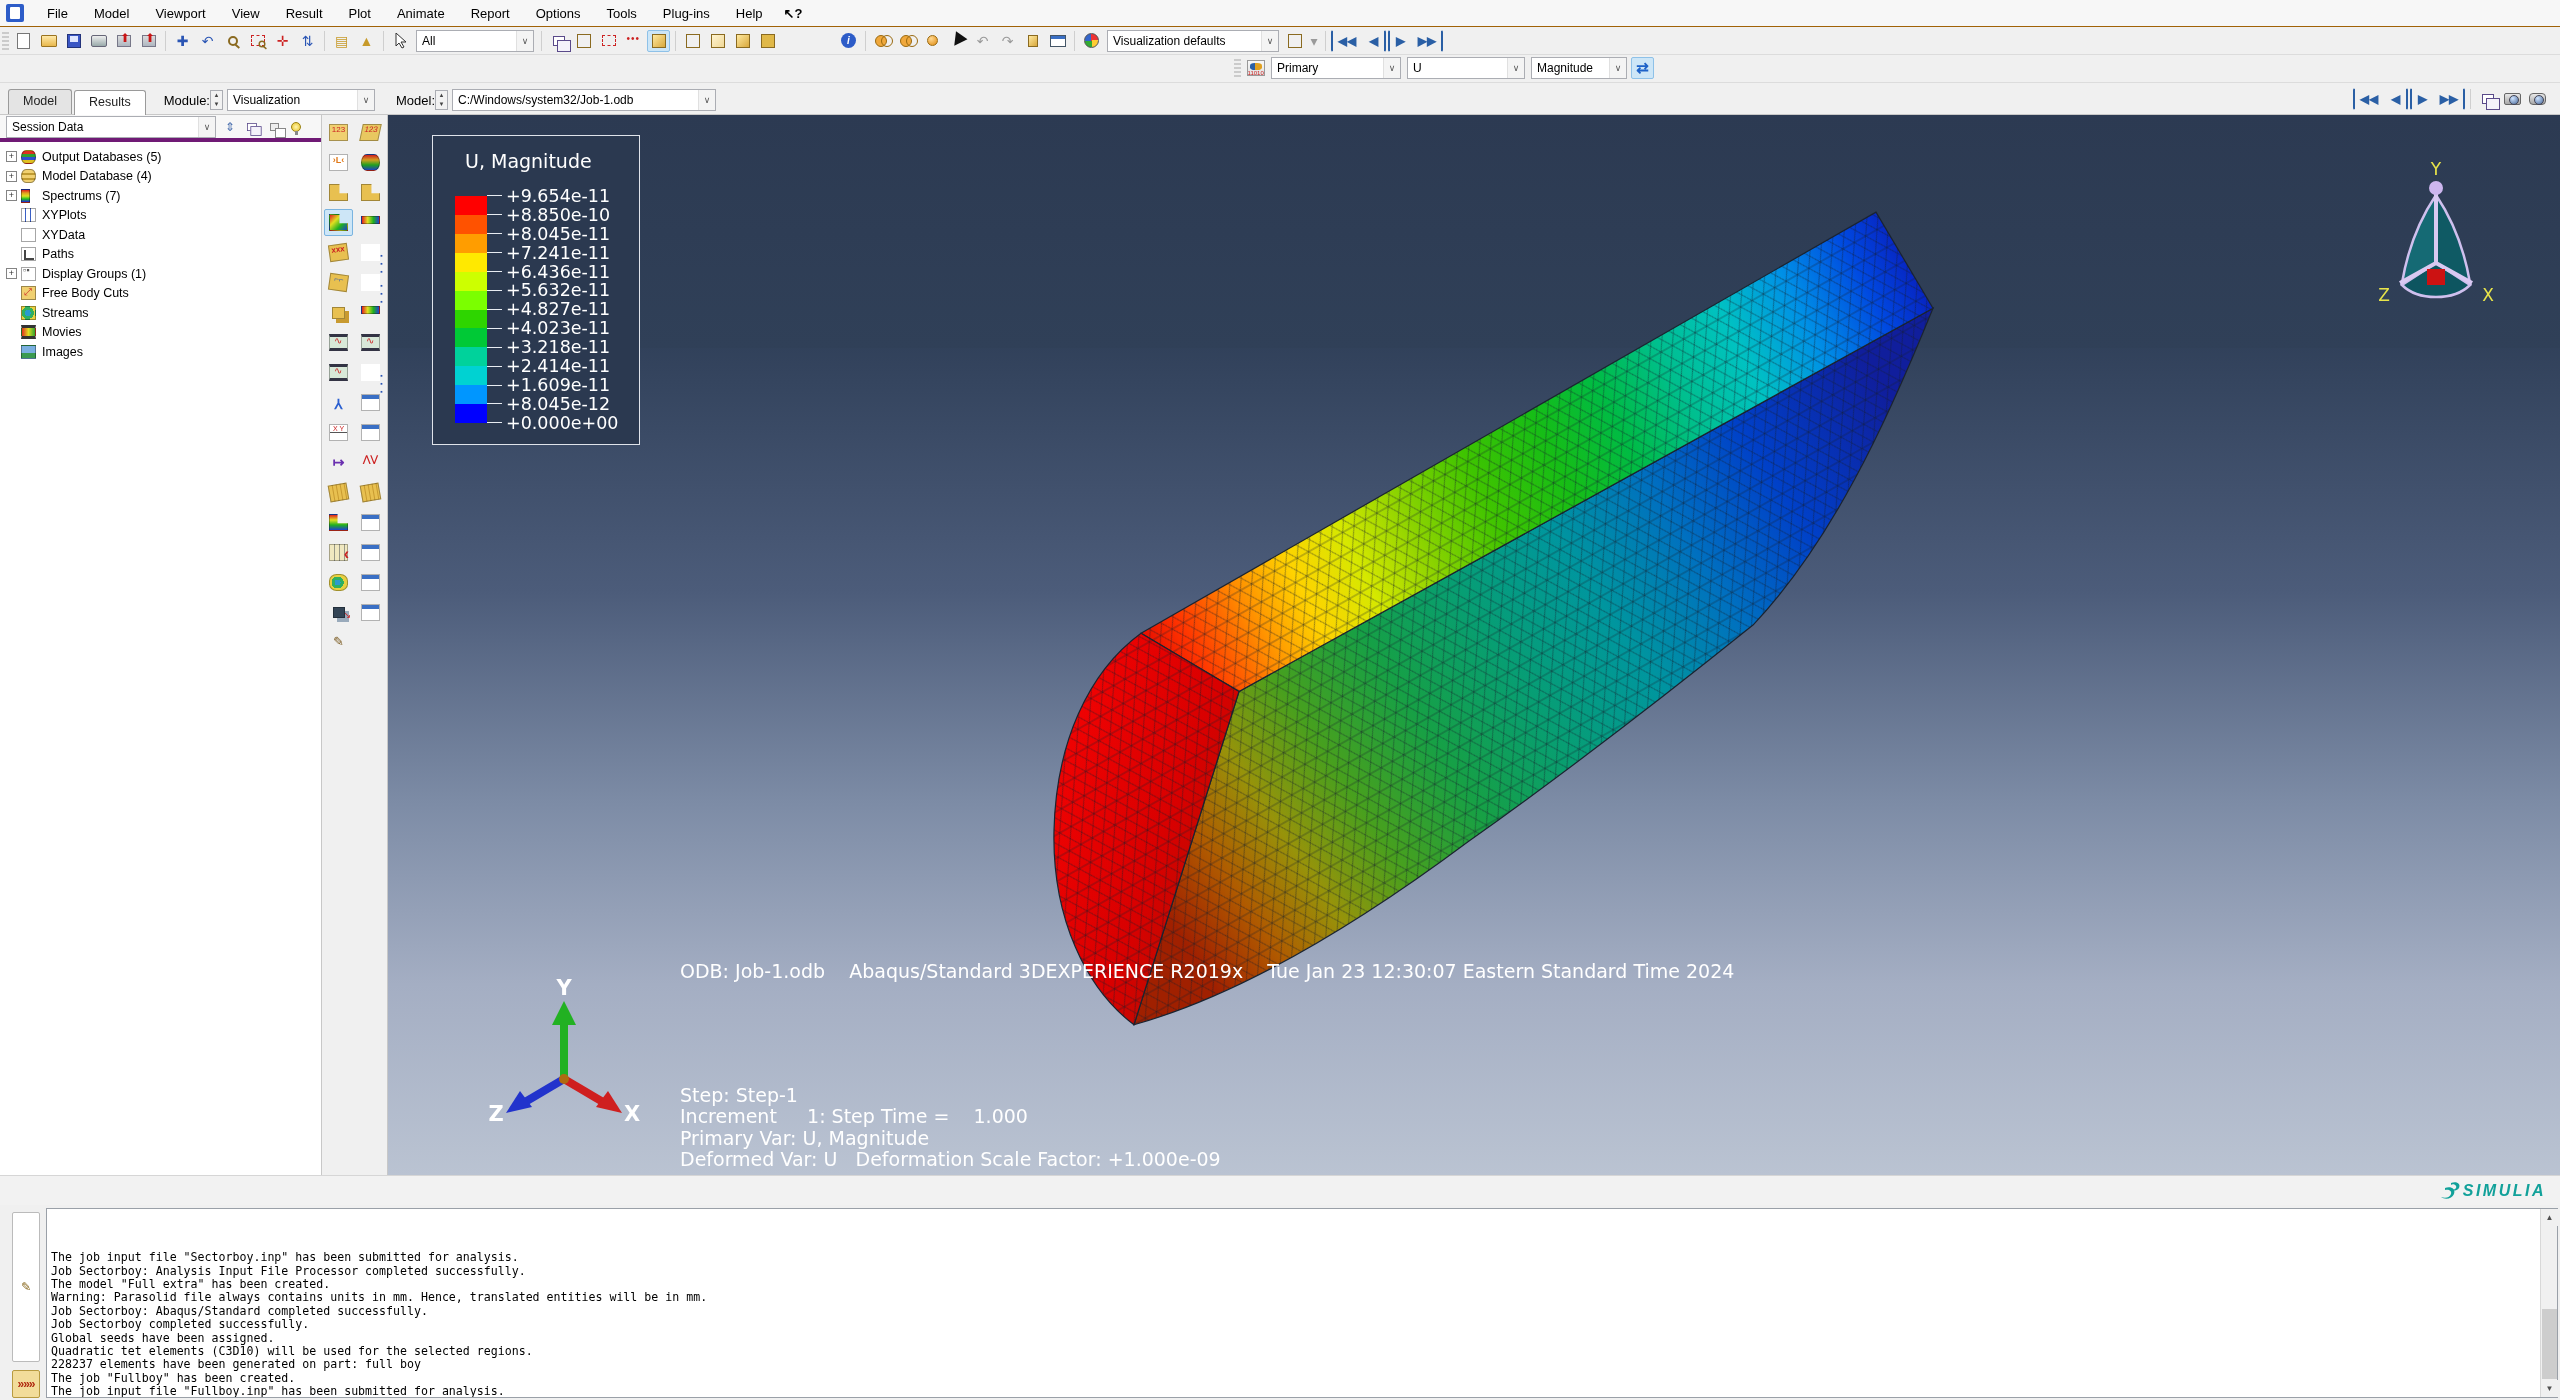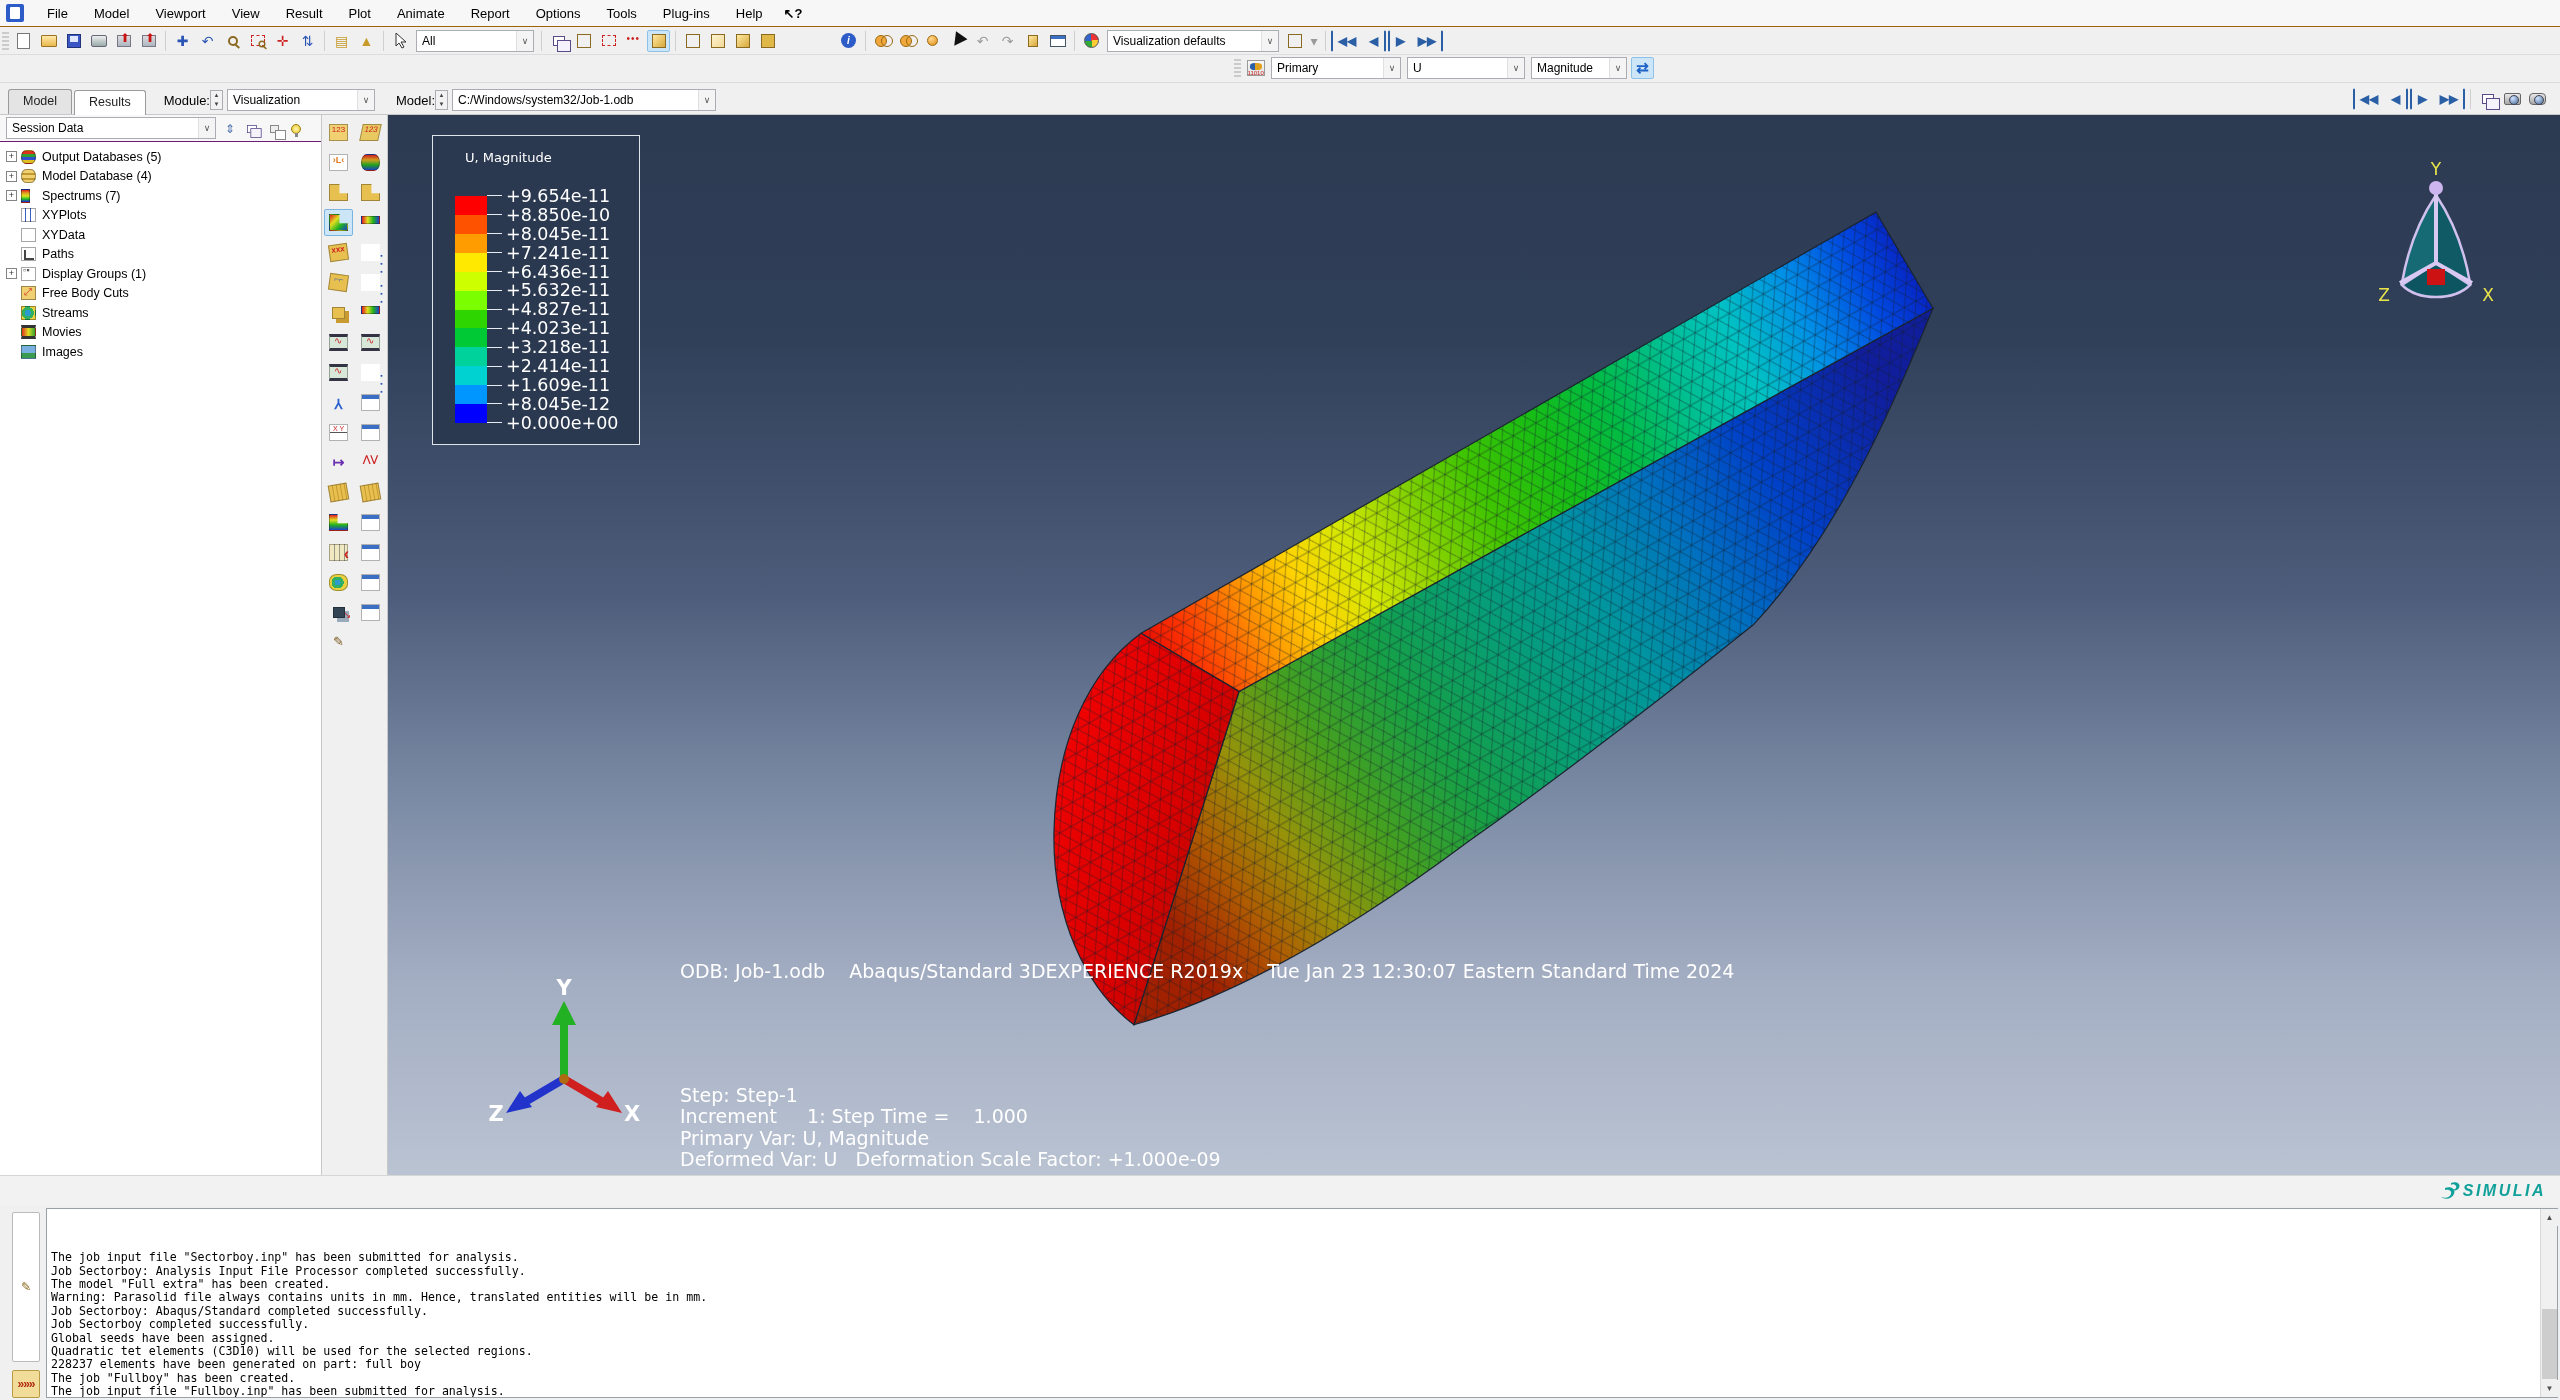--- a/index.html
+++ b/index.html
@@ -97,21 +97,21 @@
   .tabs { display:flex; margin-left:8px; }
   .tab { font-size:12.5px; padding:4px 14px 5px; border:1px solid #9a9a9a; border-bottom:none;
     background:#e4e4e4; color:#222; border-radius:3px 3px 0 0; margin-right:2px; }
   .tab.active { background:#fff; position:relative; top:1px; padding-bottom:6px; }
   .ctx-fields { display:flex; align-items:center; margin-left:16px; margin-bottom:3px; font-size:13px; }
   .ctx-right { position:absolute; right:10px; bottom:4px; display:flex; align-items:center; }
 
   
   .main { flex:1; display:flex; min-height:0; }
   .left-panel { width:322px; background:#fff; border-right:1px solid #c8c8c8; display:flex; flex-direction:column; }
-  .session-row { height:27px; display:flex; align-items:flex-end; padding:2px 3px; background:#f7f7f7; border-bottom:1px solid #701a75; }
+  .session-row { height:27px; display:flex; align-items:center; padding:2px 3px; background:#f7f7f7; border-bottom:4px solid #701a75; }
   .session-row .combo { flex:0 0 210px; }
   .mini-btn { width:22px; height:21px; display:flex; align-items:center; justify-content:center; font-size:12px; color:#4a6fae; }
   .i-bulb { width:10px; height:10px; border-radius:50%; background:radial-gradient(#fff6b0,#e8c020); border:1px solid #9a8210; position:relative; }
   .i-bulb::after { content:""; position:absolute; left:3px; bottom:-4px; width:3px; height:4px; background:#888; }
   .i-linked { width:9px; height:8px; border:1px solid #888; background:#eee; position:relative; }
   .i-linked::after { content:""; position:absolute; left:4px; top:4px; width:9px; height:8px; border:1px solid #888; background:#fff; }
 
   .tree { flex:1; padding:5px 0 0 6px; font-size:12.5px; color:#000; overflow:hidden; }
   .tree-row { display:flex; align-items:center; height:19.5px; }
   .expander { width:11px; height:11px; border:1px solid #848484; background:#fff; font-size:9px; line-height:9px;
@@ -172,21 +172,21 @@
   .v-overlay2 .tg { background:#345; box-shadow:4px 4px 0 #9ab; width:12px; height:11px; }
   .v-overlay2 .tg::after { content:"↘"; color:#c22; font-size:9px; position:relative; left:10px; top:-4px; }
   .v-pencil .tg { background:transparent; border:none; } .v-pencil .tg::after { content:"✎"; color:#7a5a20; font-size:13px; display:block; text-align:center; }
 
   
   .viewport { flex:1; position:relative; overflow:hidden;
     background:linear-gradient(180deg,#2c3a52 0%,#304058 22%,#49587400 0),
                linear-gradient(180deg,#2c3a52 0%,#2f3f58 20%,#4c5c7a 45%,#7d8ca6 65%,#a4aec3 82%,#bac3d2 100%); }
   .legend { position:absolute; left:44px; top:20px; width:208px; height:310px;
     border:1px solid #dfe3ea; background:#2b3950; color:#fff; font-family:"DejaVu Sans",sans-serif; }
-  .legend-title { position:absolute; left:32px; top:14px; font-size:13px; }
+  .legend-title { position:absolute; left:32px; top:14px; font-size:19px; }
   .legend-bar { position:absolute; left:22px; top:60px; width:32px; height:227px; display:flex; flex-direction:column; }
   .legend-band { flex:1; }
   .legend-vals { position:absolute; left:54px; top:50.5px; }
   .legend-val { height:18.92px; display:flex; align-items:center; font-size:17.5px; white-space:nowrap; }
   .legend-val::before { content:""; width:15px; height:1px; background:#e8ecf2; margin-right:4px; }
 
   .vp-anno { position:absolute; color:#fff; font-family:"DejaVu Sans",sans-serif; font-size:19px; white-space:pre; z-index:5; }
   .compass { position:absolute; right:44px; top:44px; z-index:4; }
   .triad { position:absolute; left:92px; bottom:36px; z-index:4; }
   .model-svg { position:absolute; inset:0; z-index:1; }

